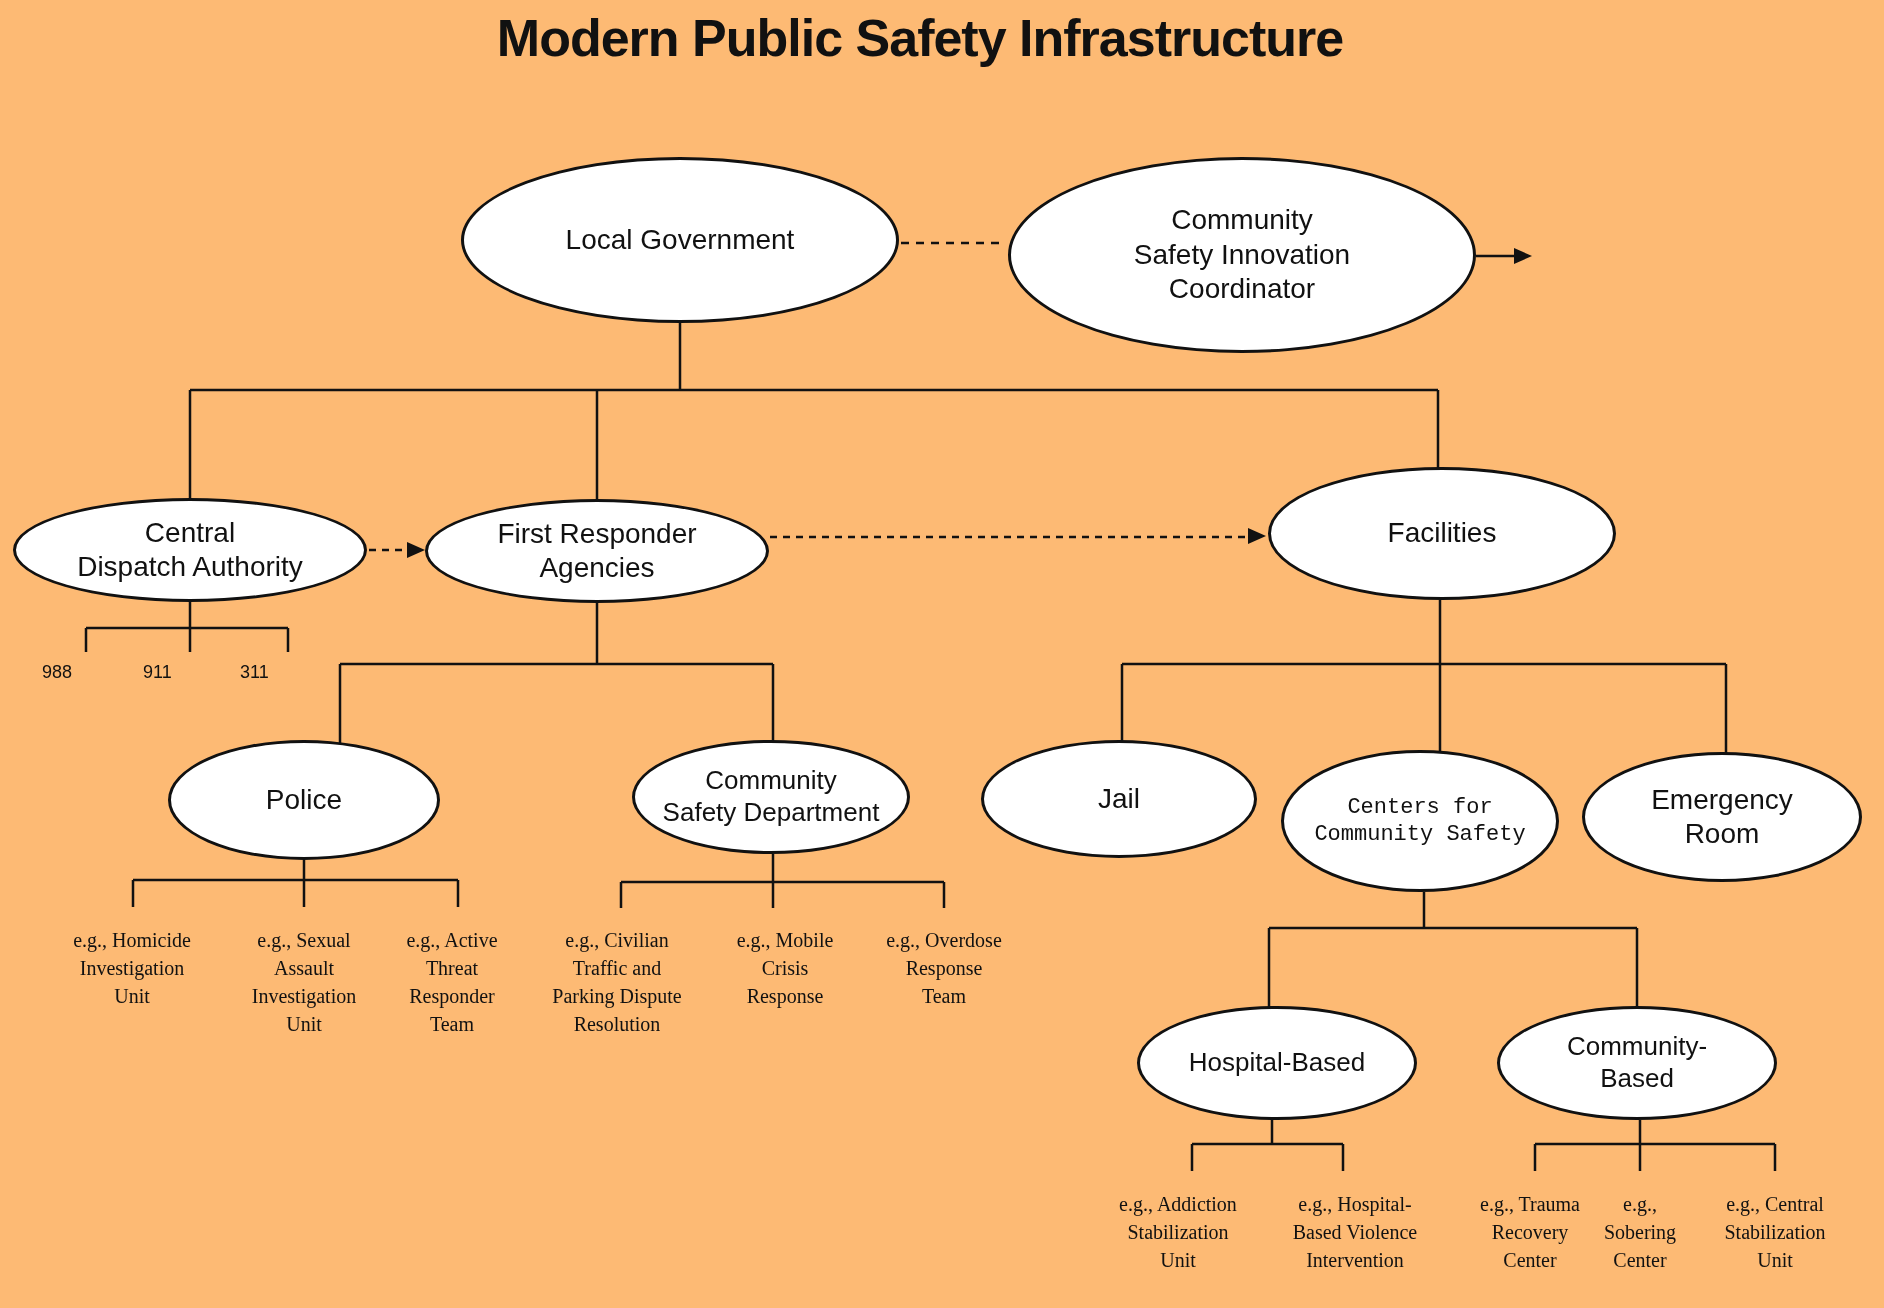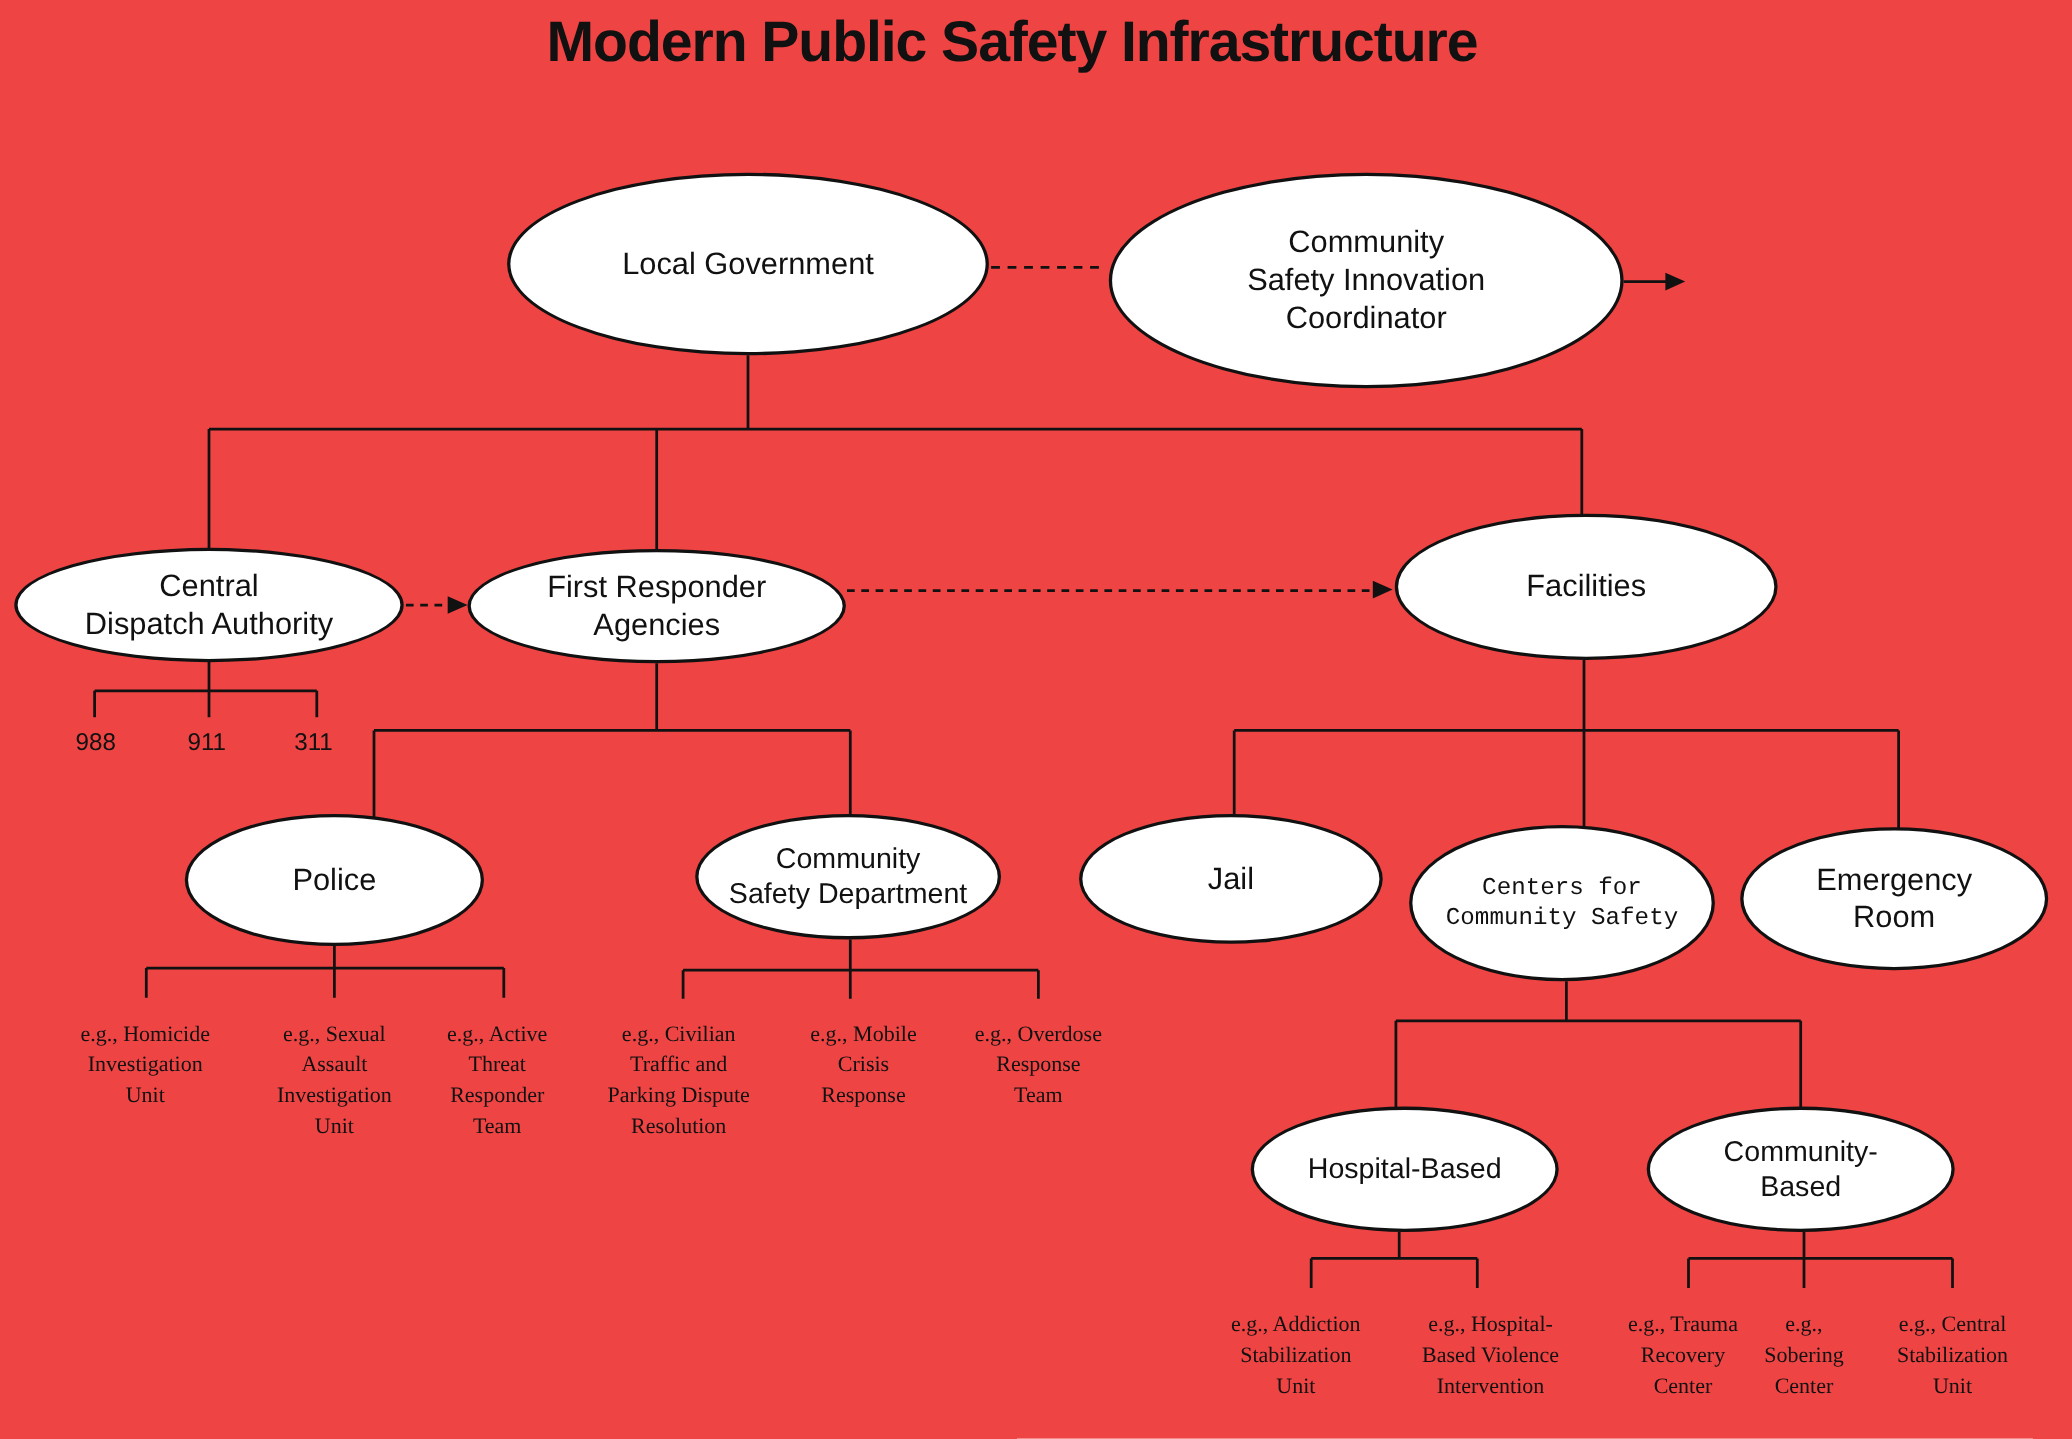--- a/index.html
+++ b/index.html
@@ -1,36 +1,36 @@
 <!DOCTYPE html>
 <html><head>
 <meta charset="utf-8">
 <style>
   html,body{margin:0;padding:0;background:#ffffff;}
   .stage{
-    position:relative;width:1884px;height:1308px;background:#ef4444;
+    position:relative;width:1884px;height:1308px;background:#fdba74;
     font-family:"Liberation Sans","DejaVu Sans",sans-serif;color:#111;
     overflow:hidden;
   }
   .title{
     position:absolute;left:0;top:8px;width:1840px;text-align:center;
     font-size:52px;font-weight:bold;letter-spacing:-1px;
   }
   svg.connectors{position:absolute;left:0;top:0;}
   .node{
     position:absolute;border:3px solid #111;border-radius:50%;background:#fff;
     display:flex;align-items:center;justify-content:center;text-align:center;
     font-size:28px;line-height:1.23;white-space:pre-line;box-sizing:border-box;
   }
   .note{
     position:absolute;border:3px solid #111;background:#fff;box-sizing:border-box;
     display:flex;align-items:center;justify-content:center;text-align:center;
     font-size:21px;line-height:29px;white-space:pre-line;padding:6px 8px;
   }
-  .num{position:absolute;width:90px;text-align:center;font-size:22px;}
+  .num{position:absolute;width:90px;font-size:18px;}
   .eg{
     position:absolute;text-align:center;font-size:20px;line-height:28px;
     white-space:pre-line;
     font-family:Liberation Serif, serif;
   }
 </style>
 </head>
 <body>
 
 <div class="stage">

